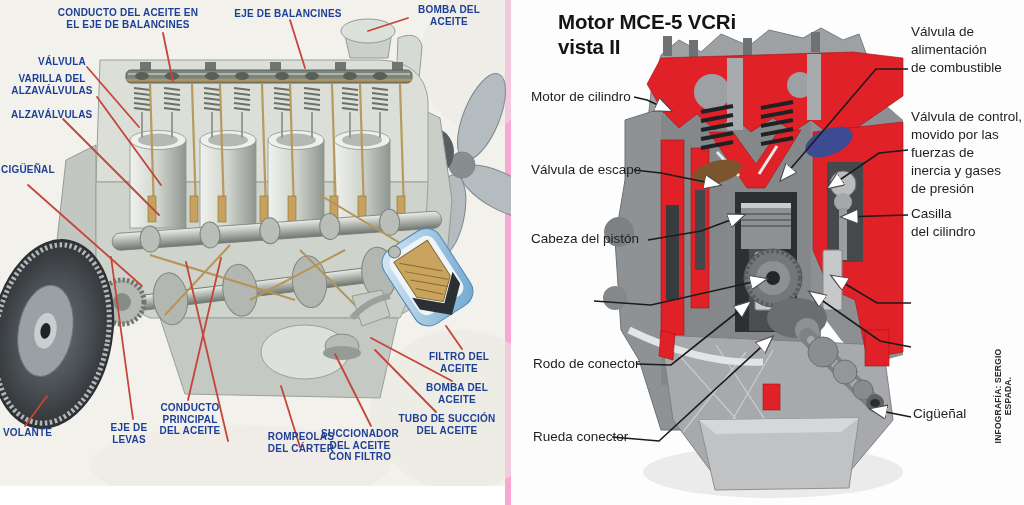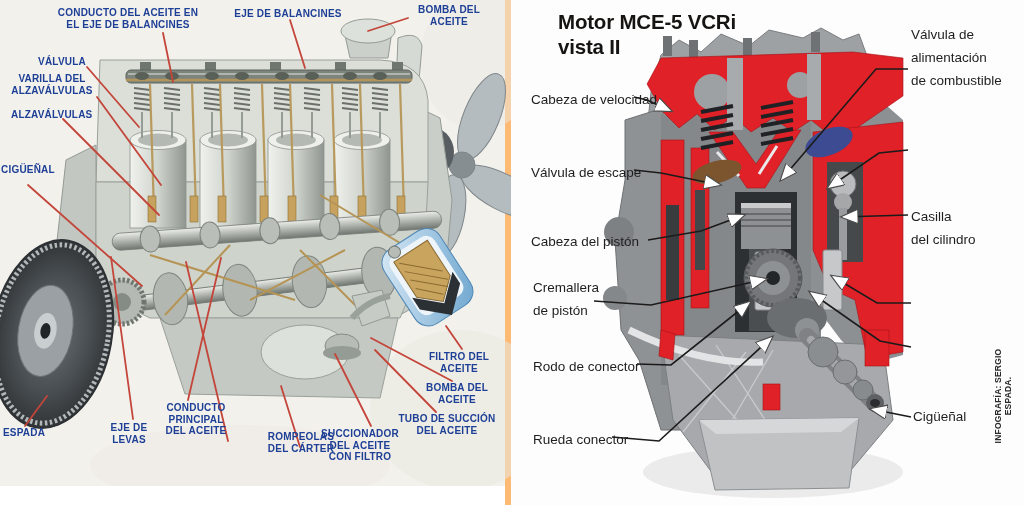--- a/index.html
+++ b/index.html
@@ -1,22 +1,22 @@
 <!DOCTYPE html>
 <html><head>
 <meta charset="utf-8">
 <style>
   html,body{margin:0;padding:0;background:#ffffff;}
-  .stage{position:relative;width:1024px;height:505px;overflow:hidden;background:#fdba74;
+  .stage{position:relative;width:1024px;height:505px;overflow:hidden;background:#f9a8d4;
          font-family:"Liberation Sans",sans-serif;}
   .panel-svg{position:absolute;top:0;}
   .llabel{position:absolute;color:#1e3f96;font-weight:bold;font-size:10px;line-height:11.5px;
           white-space:pre-line;letter-spacing:.2px;}
   .llabel.c{transform:translateX(-50%);text-align:center;}
-  .rlabel{position:absolute;color:#1f1d1e;font-size:13.5px;line-height:23px;white-space:pre-line;}
+  .rlabel{position:absolute;color:#1f1d1e;font-size:13.5px;line-height:18px;white-space:pre-line;}
   .rtitle{position:absolute;color:#161412;font-weight:bold;font-size:20.5px;line-height:25px;
           white-space:pre-line;letter-spacing:-.2px;margin-left:27px;}
   .credit{position:absolute;left:940px;top:386px;width:126px;text-align:center;
           font-size:8.5px;font-weight:bold;color:#2b2b2b;letter-spacing:.2px;
           transform:rotate(-90deg);}
 </style>
 </head>
 <body>
 
 <div class="stage">
@@ -362,49 +362,52 @@
   <div class="llabel c" style="left:128px;top:7px">CONDUCTO DEL ACEITE EN
 EL EJE DE BALANCINES</div>
   <div class="llabel c" style="left:288px;top:8px">EJE DE BALANCINES</div>
   <div class="llabel c" style="left:449px;top:4px">BOMBA DEL
 ACEITE</div>
   <div class="llabel c" style="left:62px;top:56px">VÁLVULA</div>
   <div class="llabel c" style="left:52px;top:73px">VARILLA DEL
 ALZAVÁLVULAS</div>
   <div class="llabel" style="left:11px;top:109px">ALZAVÁLVULAS</div>
   <div class="llabel" style="left:1px;top:164px">CIGÜEÑAL</div>
-  <div class="llabel" style="left:3px;top:427px">ESPADA</div>
+  <div class="llabel" style="left:3px;top:427px">VOLANTE</div>
   <div class="llabel c" style="left:129px;top:422px">EJE DE
 LEVAS</div>
-  <div class="llabel c" style="left:196px;top:402px">CONDUCTO
+  <div class="llabel c" style="left:190px;top:402px">CONDUCTO
 PRINCIPAL
 DEL ACEITE</div>
   <div class="llabel c" style="left:301px;top:431px">ROMPEOLAS
 DEL CÁRTER</div>
   <div class="llabel c" style="left:360px;top:428px">SUCCIONADOR
 DEL ACEITE
 CON FILTRO</div>
   <div class="llabel c" style="left:447px;top:413px">TUBO DE SUCCIÓN
 DEL ACEITE</div>
   <div class="llabel c" style="left:457px;top:382px">BOMBA DEL
 ACEITE</div>
   <div class="llabel c" style="left:459px;top:351px">FILTRO DEL
 ACEITE</div>
 
   <div class="rtitle" style="left:531px;top:9px">Motor MCE-5 VCRi
 vista II</div>
 
-  <div class="rlabel" style="left:531px;top:88px">Cabeza de velocidad</div>
+  <div class="rlabel" style="left:531px;top:88px">Motor de cilindro</div>
   <div class="rlabel" style="left:531px;top:161px">Válvula de escape</div>
   <div class="rlabel" style="left:531px;top:230px">Cabeza del pistón</div>
-  <div class="rlabel" style="left:533px;top:276px">Cremallera
-de pistón</div>
   <div class="rlabel" style="left:533px;top:355px">Rodo de conector</div>
   <div class="rlabel" style="left:533px;top:428px">Rueda conector</div>
   <div class="rlabel" style="left:911px;top:23px">Válvula de
 alimentación
 de combustible</div>
+  <div class="rlabel" style="left:911px;top:108px">Válvula de control,
+movido por las
+fuerzas de
+inercia y gases
+de presión</div>
   <div class="rlabel" style="left:911px;top:205px">Casilla
 del cilindro</div>
   <div class="rlabel" style="left:913px;top:405px">Cigüeñal</div>
 
   <div class="credit">INFOGRAFÍA: SERGIO ESPADA.</div>
 </div>
 
 </body></html>

